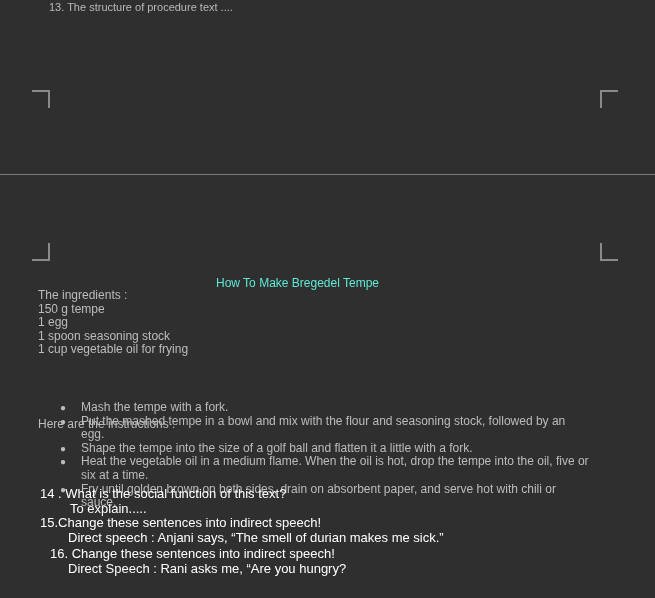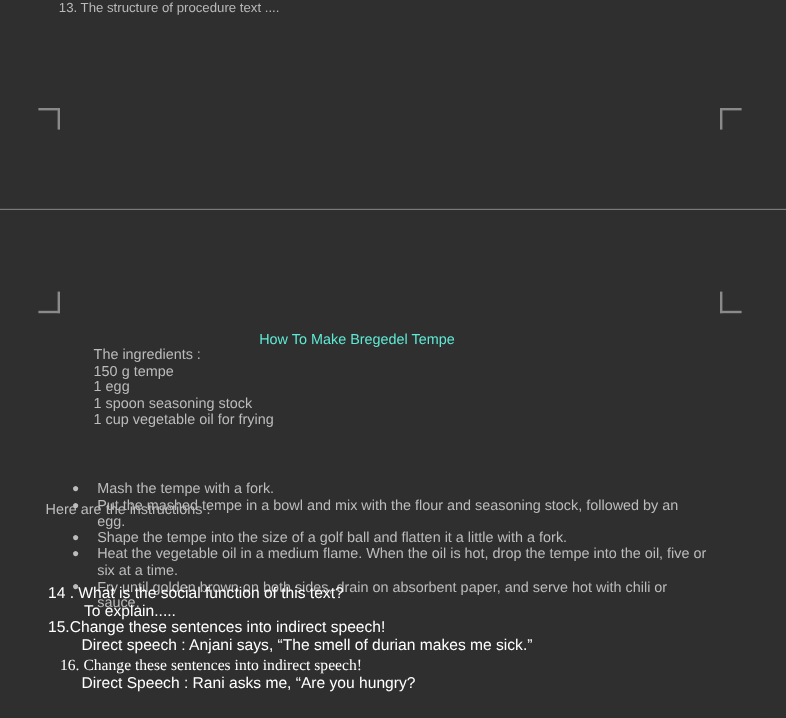--- a/index.html
+++ b/index.html
@@ -45,21 +45,21 @@
     }
     .small {
       font-size: 12px;
       line-height: 13.6px;
       color: #bcbcbc;
     }
     .ingredients {
       position: absolute;
       left: 38px; top: 289px;
     }
-    .ingredients div { white-space: nowrap; margin-left: 40px; }
+    .ingredients div { white-space: nowrap; }
     .instr-head {
       left: 38px; top: 386px; margin-top: 32px;
     }
     .instr-list {
       position: absolute;
       left: 60px; top: 401px;
       width: 530px;
       margin: 0; padding: 0;
       list-style: none;
     }
@@ -74,21 +74,21 @@
       font-size: 10px;
     }
     .q {
       font-size: 13px;
       color: #ffffff;
     }
     .q14 { left: 40px; top: 486px; }
     .a14 { left: 70px; top: 501px; }
     .q15 { left: 40px; top: 515px; }
     .d15 { left: 68px; top: 530px; text-align: center; }
-    .q16 { left: 50px; top: 546px; font-family: Liberation Serif, serif; }
+    .q16 { left: 50px; top: 546px; }
     .d16 { left: 68px; top: 561px; }
   </style>
 </head>
 <body>
 
 <div class="abs q13">13. The structure of procedure text ....</div>
 
 <div class="corner c-tl"></div>
 <div class="corner c-tr"></div>
 

